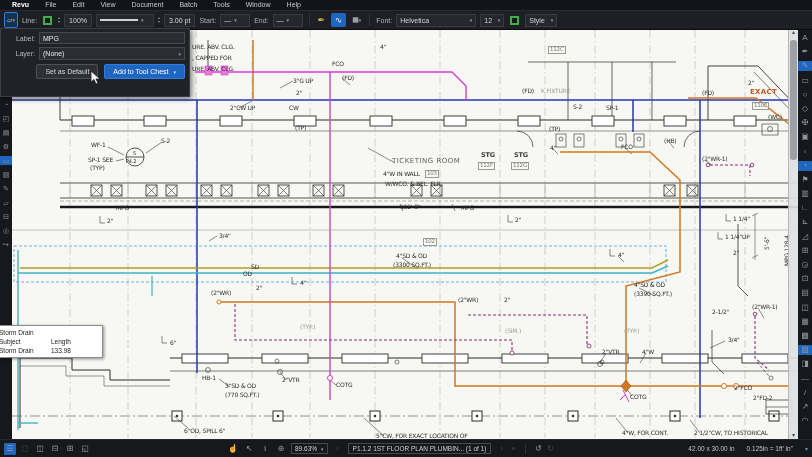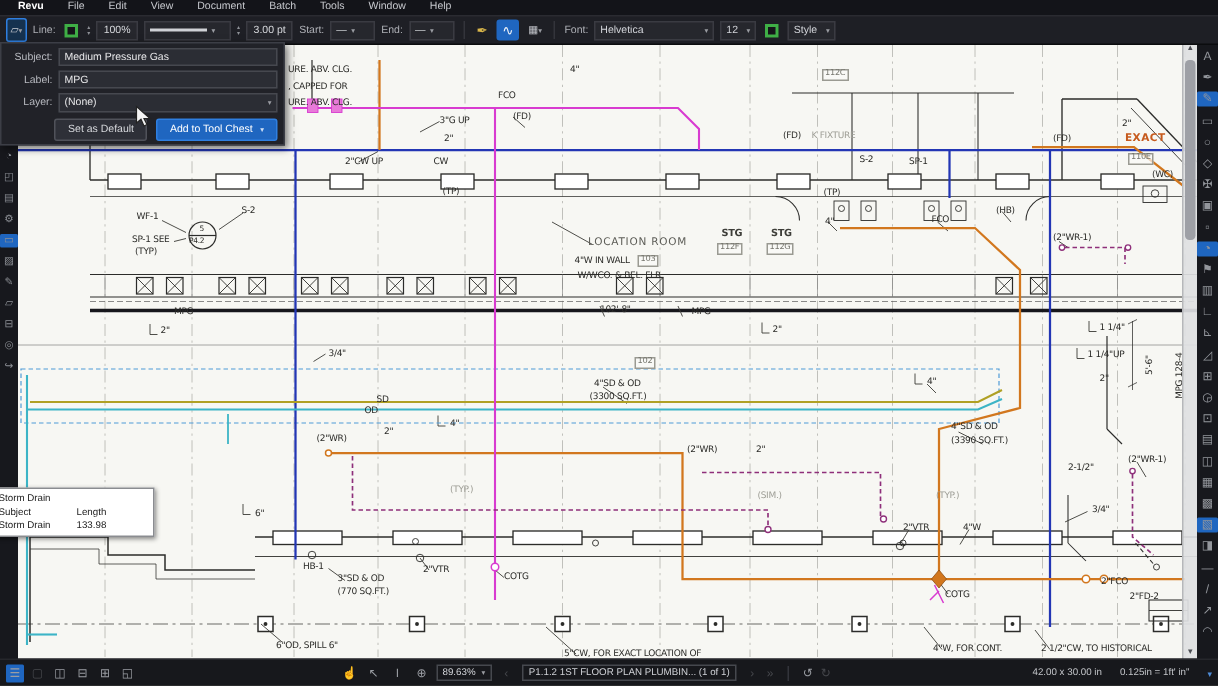--- a/index.html
+++ b/index.html
@@ -374,21 +374,21 @@
         <div style="left: 510px; top: 60px;">(FD)</div>
         <div class="gray" style="left: 529px; top: 60px;">K FIXTURE</div>
         <div style="left: 561px; top: 76px;">S-2</div>
         <div style="left: 594px; top: 77px;">SP-1</div>
         <div style="left: 537px; top: 98px;">(TP)</div>
         <div style="left: 690px; top: 62px;">(FD)</div>
         <div style="left: 736px; top: 52px;">2"</div>
         <div class="orange" style="left: 738px; top: 61px;">EXACT</div>
         <div class="boxed" style="left: 740px; top: 74px;">110E</div>
         <div style="left: 756px; top: 86px;">(WC)</div>
-        <div class="room" style="left: 380px; top: 130px;">LOCATION ROOM</div>
+        <div class="room" style="left: 380px; top: 130px;">TICKETING ROOM</div>
         <div class="room2" style="left: 469px; top: 124px;">STG</div>
         <div class="room2" style="left: 502px; top: 124px;">STG</div>
         <div class="boxed" style="left: 466px; top: 134px;">112F</div>
         <div class="boxed" style="left: 499px; top: 134px;">112G</div>
         <div style="left: 371px; top: 143px;">4"W IN WALL</div>
         <div style="left: 373px; top: 153px;">W/WCO. &amp; BEL. FLR.</div>
         <div class="boxed" style="left: 413px; top: 142px;">103</div>
         <div style="left: 538px; top: 117px;">4"</div>
         <div style="left: 79px; top: 114px;">WF-1</div>
         <div style="left: 149px; top: 110px;">S-2</div>
@@ -479,24 +479,20 @@
       <span class="icon active">▧</span>
       <span class="icon">◨</span>
       <span class="icon">—</span>
       <span class="icon">/</span>
       <span class="icon">↗</span>
       <span class="icon">◠</span>
     </div>
 
   <div id="props">
     <div class="prow">
-      <label>Subject:</label>
-      <input value="Medium Pressure Gas" style="">
-    </div>
-    <div class="prow">
       <label>Label:</label>
       <input value="MPG" style="">
     </div>
     <div class="prow">
       <label>Layer:</label>
       <div class="pselect">
         <span>(None)</span>
         <span class="chev">▾</span>
       </div>
     </div>

